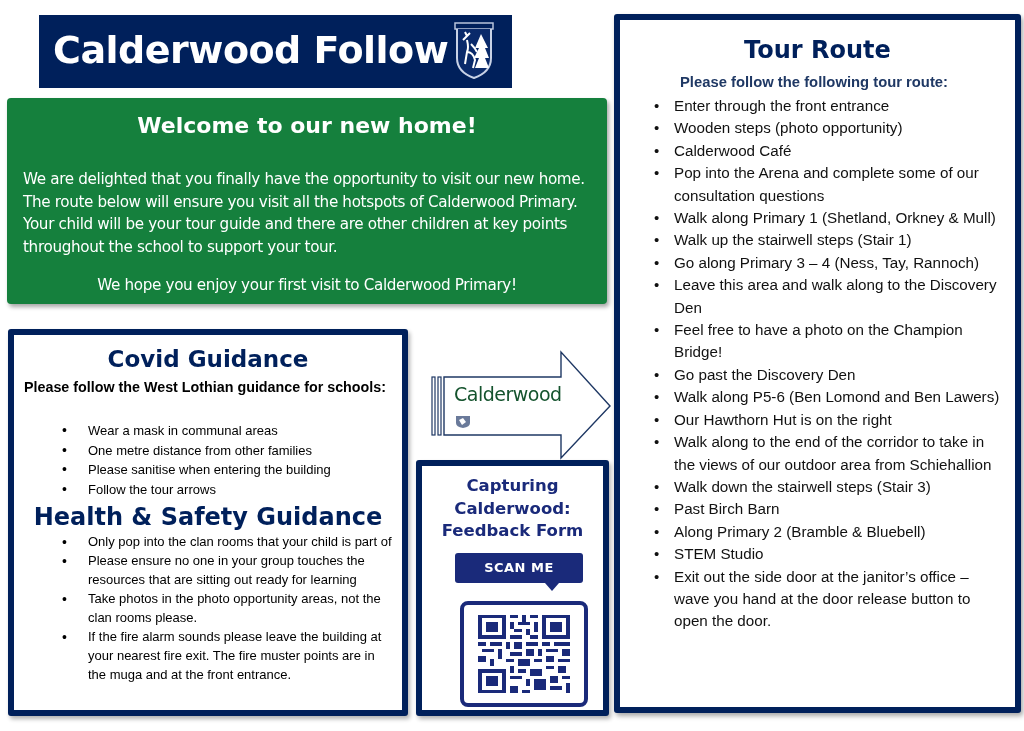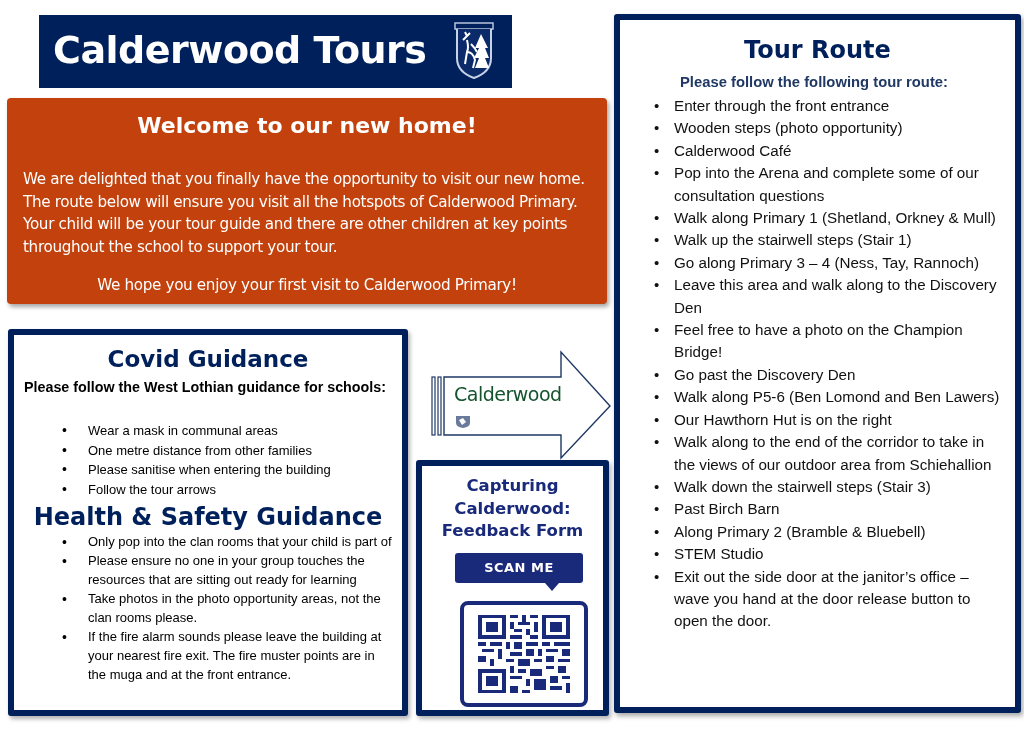--- a/index.html
+++ b/index.html
@@ -16,21 +16,21 @@
     font-family: "DejaVu Sans", sans-serif; font-size: 38px; font-weight: bold;
     letter-spacing: -0.5px; color: #fff; line-height: 46px;
   }
   #banner .crest {
     position: absolute; left: 414px; top: 7px; width: 42px; height: 58px;
   }
 
   
   #welcome {
     position: absolute; left: 7px; top: 98px; width: 600px; height: 206px;
-    background: #c2410c; color: #fff; border-radius: 4px;
+    background: #15803d; color: #fff; border-radius: 4px;
     box-shadow: 2px 3px 4px rgba(0,0,0,0.35);
     text-align: center;
   }
   #welcome .heading {
     position: absolute; left: 0; right: 0; top: 14px;
     font-family: "DejaVu Sans", sans-serif; font-size: 22px; font-weight: bold; line-height: 28px;
   }
   #welcome .body {
     position: absolute; left: 16px; right: 14px; top: 70px;
     font-family: "DejaVu Sans", sans-serif; font-size: 15.2px; line-height: 22.5px;
@@ -126,21 +126,21 @@
   #route .route-list { position: absolute; left: 54px; right: 10px; top: 75px; }
   #route .route-list li {
     font-size: 15.2px; line-height: 22.4px; color: #111;
   }
   #route .route-list li::before { left: -20px; font-size: 15px; }
 </style>
 </head>
 <body>
 
 <div id="banner">
-  <div class="title">Calderwood Tours</div>
+  <div class="title">Calderwood Follow</div>
   <div class="crest">
     <svg width="42" height="58" viewBox="0 0 42 58">
       <rect x="2" y="1" width="38" height="6" fill="none" stroke="#b8c4dc" stroke-width="1.5"></rect>
       <path d="M4 7 L4 36 Q4 50 21 56 Q38 50 38 36 L38 7" fill="#0a2a6a" stroke="#c8d2e6" stroke-width="2"></path>
       <path d="M10 18 L14 14 M14 14 L12 10 M14 14 L17 11 M14 18 Q16 26 14 30 L12 42 M14 30 Q20 30 22 38 L20 46 M18 22 Q22 26 24 30" stroke="#ffffff" stroke-width="2" fill="none"></path>
       <path d="M28 12 L22 26 L26 26 L21 36 L26 36 L22 46 L36 46 L32 36 L36 36 L32 26 L35 26 Z" fill="#ffffff"></path>
     </svg>
   </div>
 </div>
 

